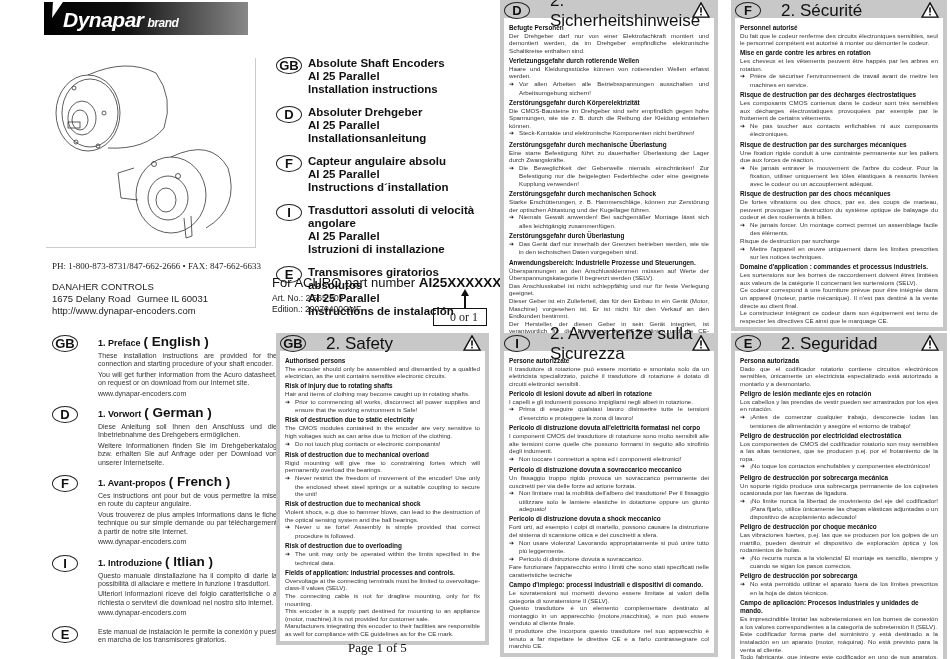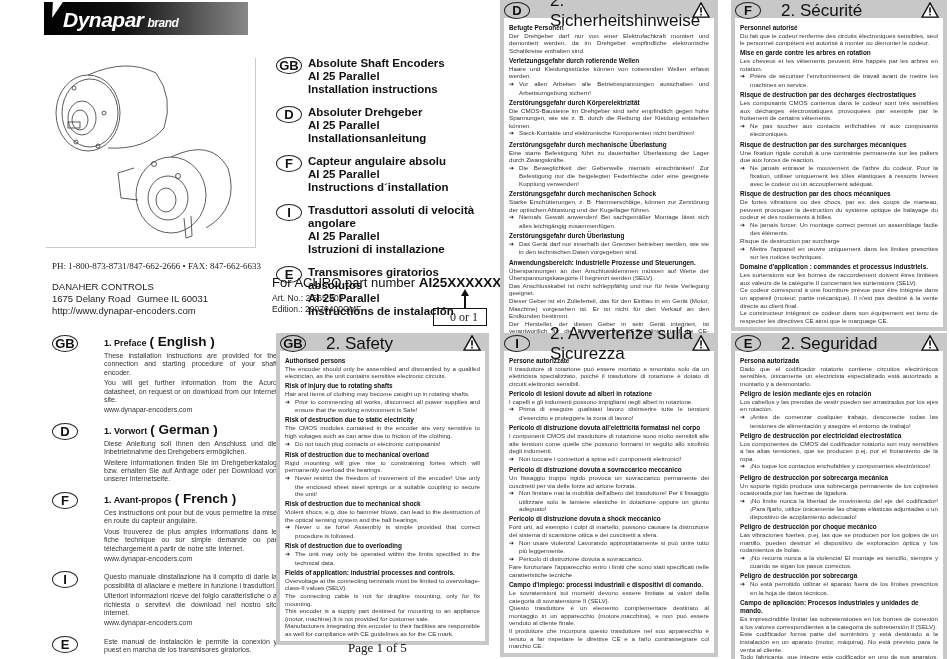--- a/index.html
+++ b/index.html
@@ -25,21 +25,21 @@
 
 .part{left:272px;top:275px;font-size:13px;color:#111}
 .part b{font-size:13.5px}
 .small{font-size:8.5px;color:#222}
 .box01{left:433px;top:308px;width:54px;height:18px;border:1.5px solid #111;font-family:"Liberation Serif",serif;font-size:12px;padding-left:16px;line-height:16px}
 .arrow{left:461px;top:289px;width:0;height:0;border-left:4px solid transparent;border-right:4px solid transparent;border-bottom:7px solid #111}
 .arrowline{left:464px;top:295px;width:1.5px;height:13px;background:#111}
 
 .pref{left:52px;width:225px}
 .pref-row{display:flex;margin-bottom:8px}
-.pref-body{margin-left:26px;flex:1}
+.pref-body{margin-left:20px;flex:1}
 .pref-h{font-size:9px;font-weight:bold;color:#111;line-height:14px}
 .pref-h .lang{font-size:13.5px;margin-left:3px}
 .pref-p{font-size:7px;line-height:8.4px;color:#333;text-align:justify;margin-top:2px}
 
 .panel{background:#c8c8c8;padding:3px 4px 4px 4px}
 .panel-head{height:15px;display:flex;align-items:center;background:#c8c8c8;position:relative}
 .panel-head .htitle{font-weight:normal;font-size:17px;margin-left:20px;color:#111}
 .warn{position:absolute;right:4px;top:-1px;width:18px;height:16px}
 .panel-body{background:#fff;padding:3px 5px 3px 5px}
 .sh{font-size:6.4px;font-weight:bold;color:#111;line-height:8px;margin-top:2.5px}
@@ -158,20 +158,21 @@
       <div class="pref-body">
         <div class="pref-h"><span>1. Avant-propos</span><span class="lang">( French )</span></div>
         <div class="pref-p">Ces instructions ont pour but de vous permettre la mise en route du capteur angulaire.</div>
         <div class="pref-p">Vous trouverez de plus amples informations dans le fiche technique ou sur simple demande ou par téléchargement à partir de notre site Internet.</div>
         <div class="pref-p">www.dynapar-encoders.com</div>
       </div>
     </div>
     <div class="pref-row">
       <span class="badge md">I</span>
       <div class="pref-body">
+        <div class="pref-h"><span>1. Introduzione</span><span class="lang">( Itlian )</span></div>
         <div class="pref-p">Questo manuale dinstallazione ha il compito di darle la possibilità di allaciare e mettere in funzione i trasduttori.</div>
         <div class="pref-p">Ulteriori informazioni riceve del folgio caratteristiche o a richiesta o servitevi die download nel nostro sito internet.</div>
         <div class="pref-p">www.dynapar-encoders.com</div>
       </div>
     </div>
     <div class="pref-row">
       <span class="badge md">E</span>
       <div class="pref-body">
         <div class="pref-p">Este manual de instalación le permite la conexión y puest en marcha de los transmisores giratorios.</div>
       </div>

